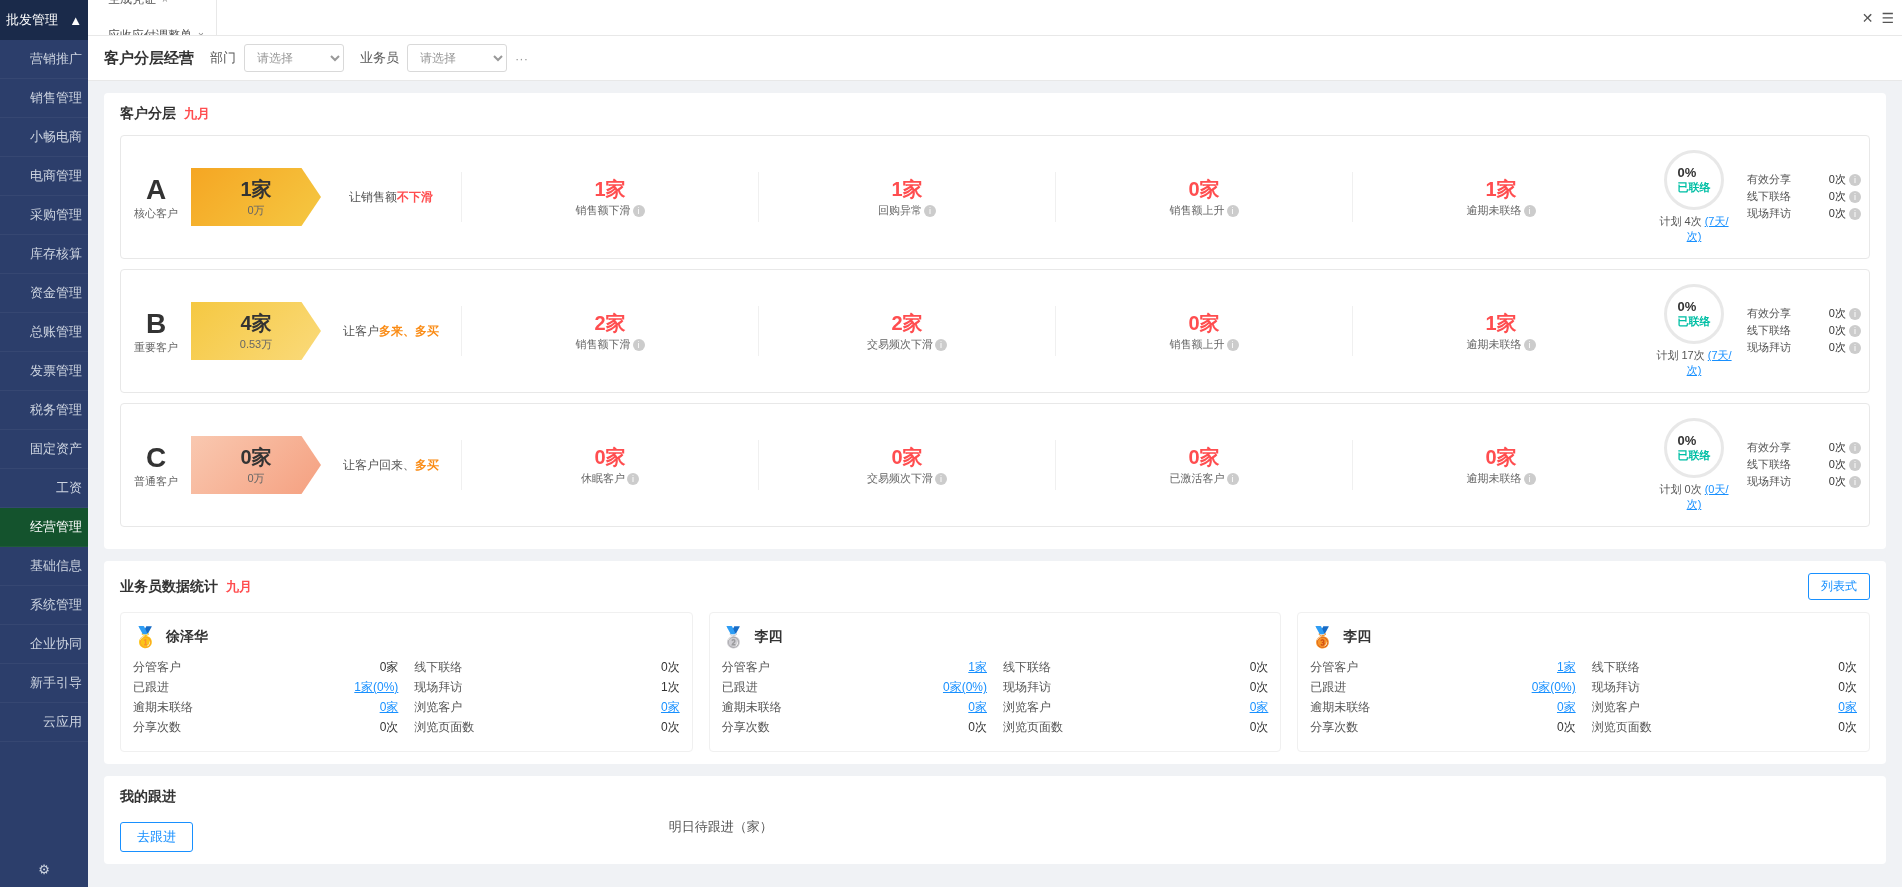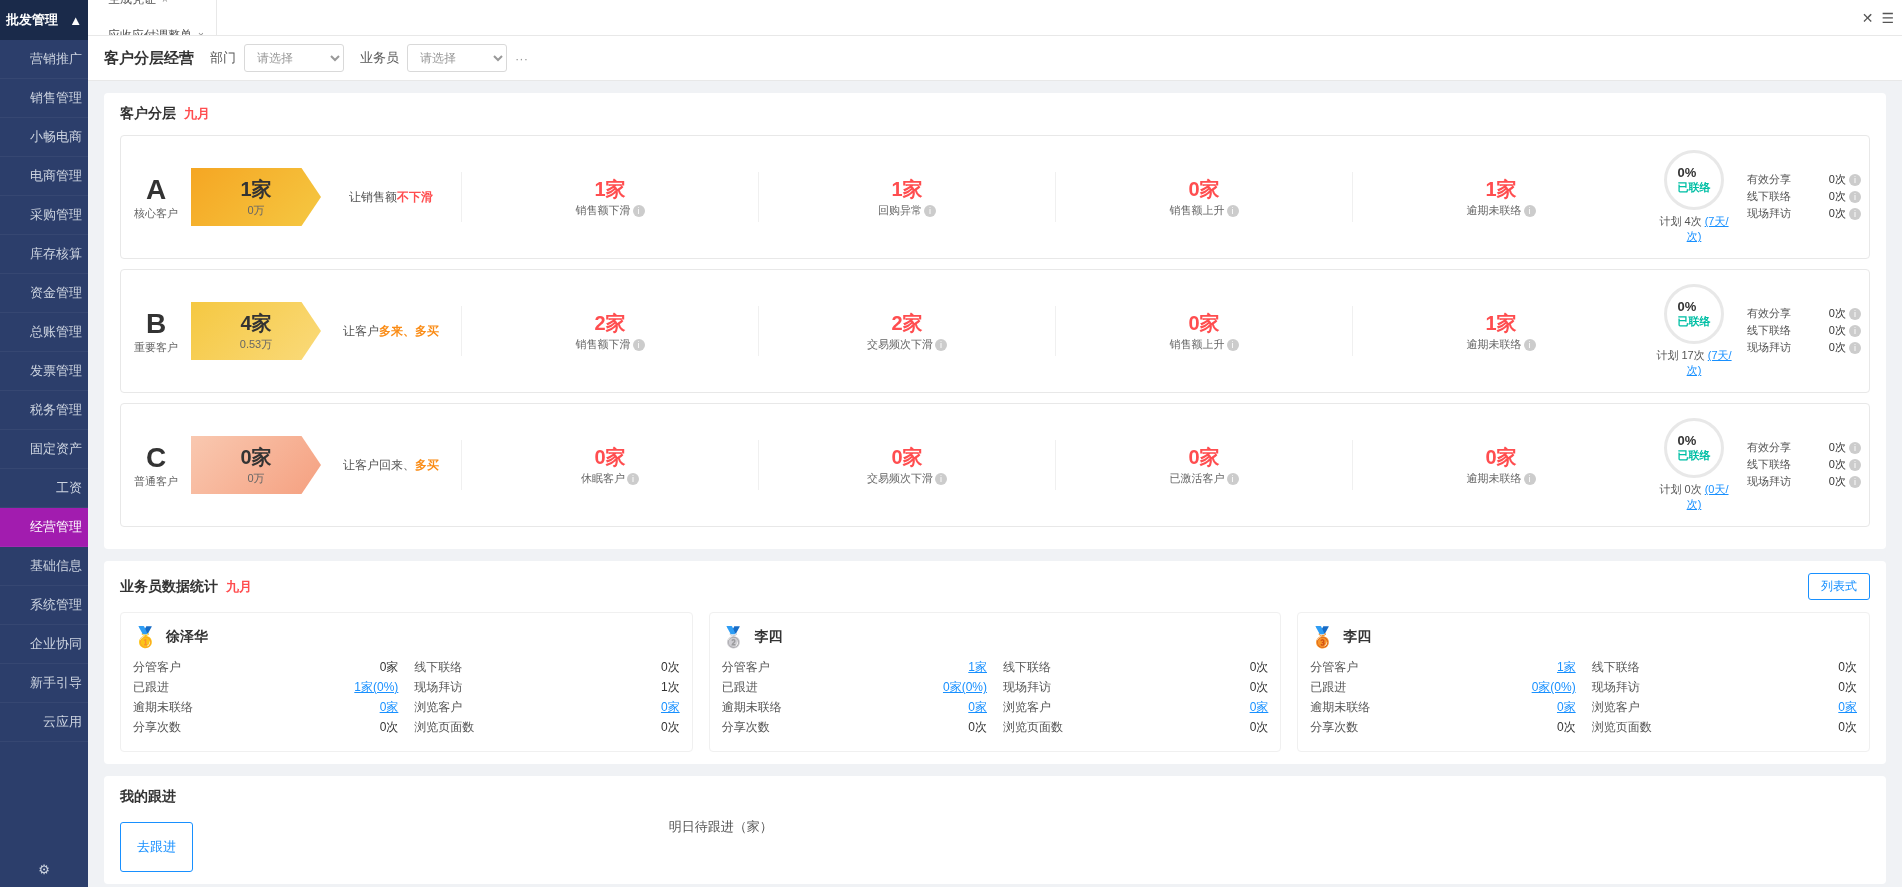--- a/index.html
+++ b/index.html
@@ -13,37 +13,37 @@
       display: flex;
       flex-direction: column;
       flex-shrink: 0;
       height: 100%;
       overflow-y: auto;
     }
     .sidebar-header {
       background: #1a2a4a;
       padding: 10px 6px;
       font-size: 13px;
-      font-weight: bold;
+      font-weight: normal;
       text-align: center;
       display: flex;
       align-items: center;
       justify-content: space-between;
       color: #fff;
       min-height: 40px;
     }
     .sidebar-item {
       padding: 10px 6px;
       text-align: right;
       font-size: 13px;
       color: #cdd4e0;
       cursor: pointer;
       border-bottom: 1px solid rgba(255,255,255,0.05);
     }
-    .sidebar-item.active { background: #a21caf; color: #fff; }
+    .sidebar-item.active { background: #14532d; color: #fff; }
     .sidebar-bottom {
       margin-top: auto;
       padding: 10px 6px;
       text-align: center;
       color: #cdd4e0;
       cursor: pointer;
     }
 
     
     .main-area {
@@ -376,21 +376,21 @@
     }
     .follow-col-title {
       font-size: 13px;
       color: #555;
       margin-bottom: 8px;
     }
     .follow-btn {
       border: 1px solid #1890ff;
       color: #1890ff;
       background: #fff;
-      padding: 15px 16px;
+      padding: 5px 16px;
       border-radius: 3px;
       cursor: pointer;
       font-size: 13px;
       white-space: nowrap;
     }
 
     
     ::-webkit-scrollbar { width: 6px; height: 6px; }
     ::-webkit-scrollbar-thumb { background: #ccc; border-radius: 3px; }
   </style>

